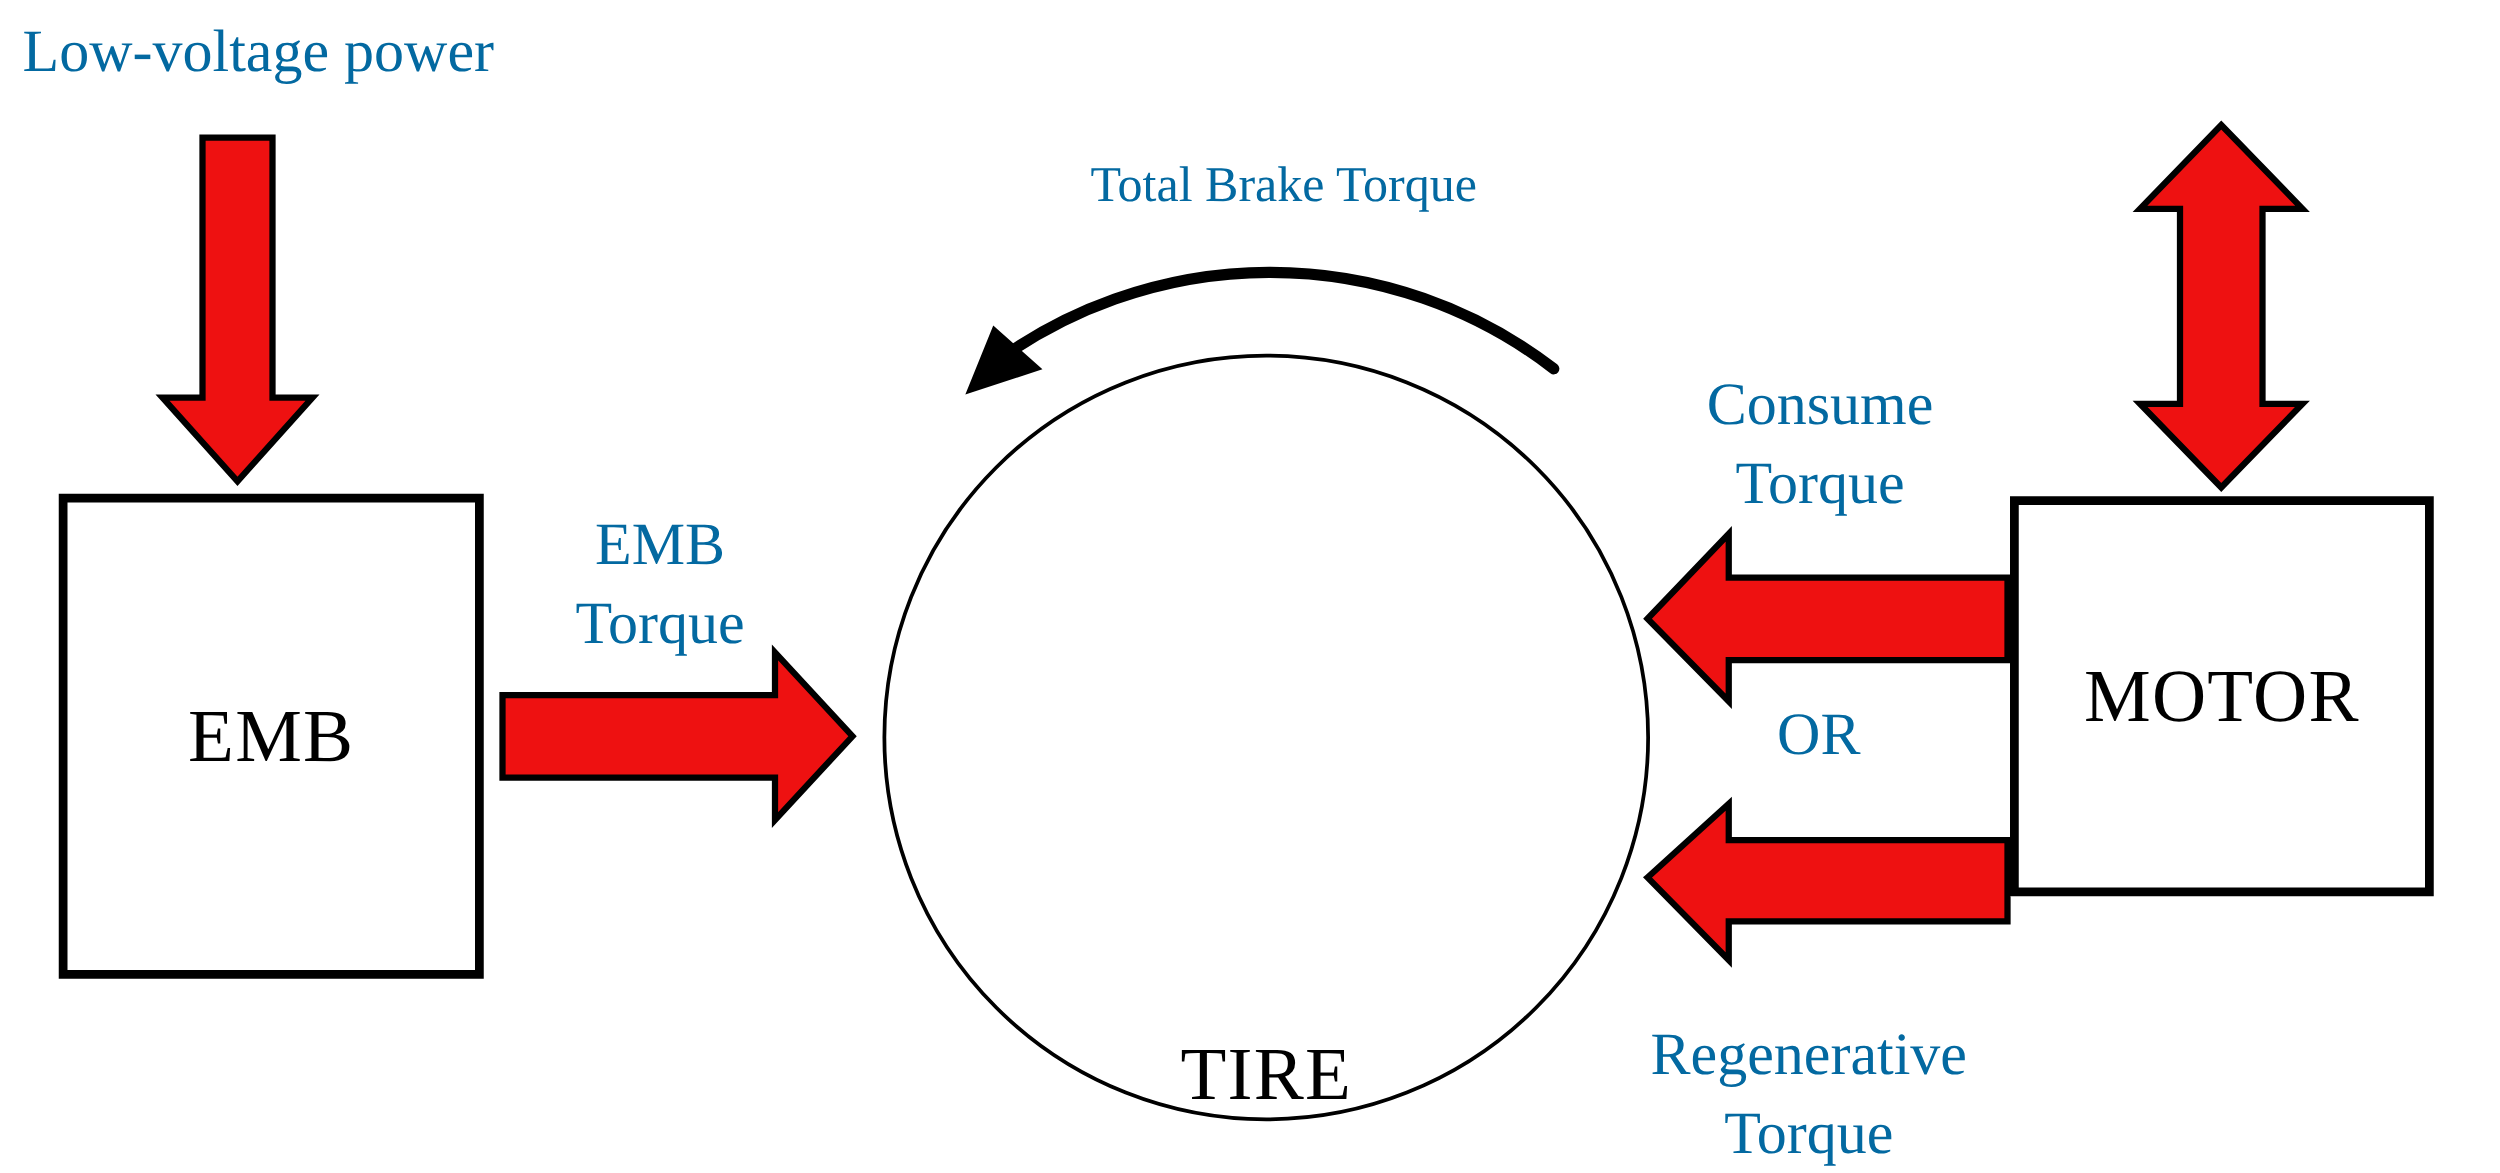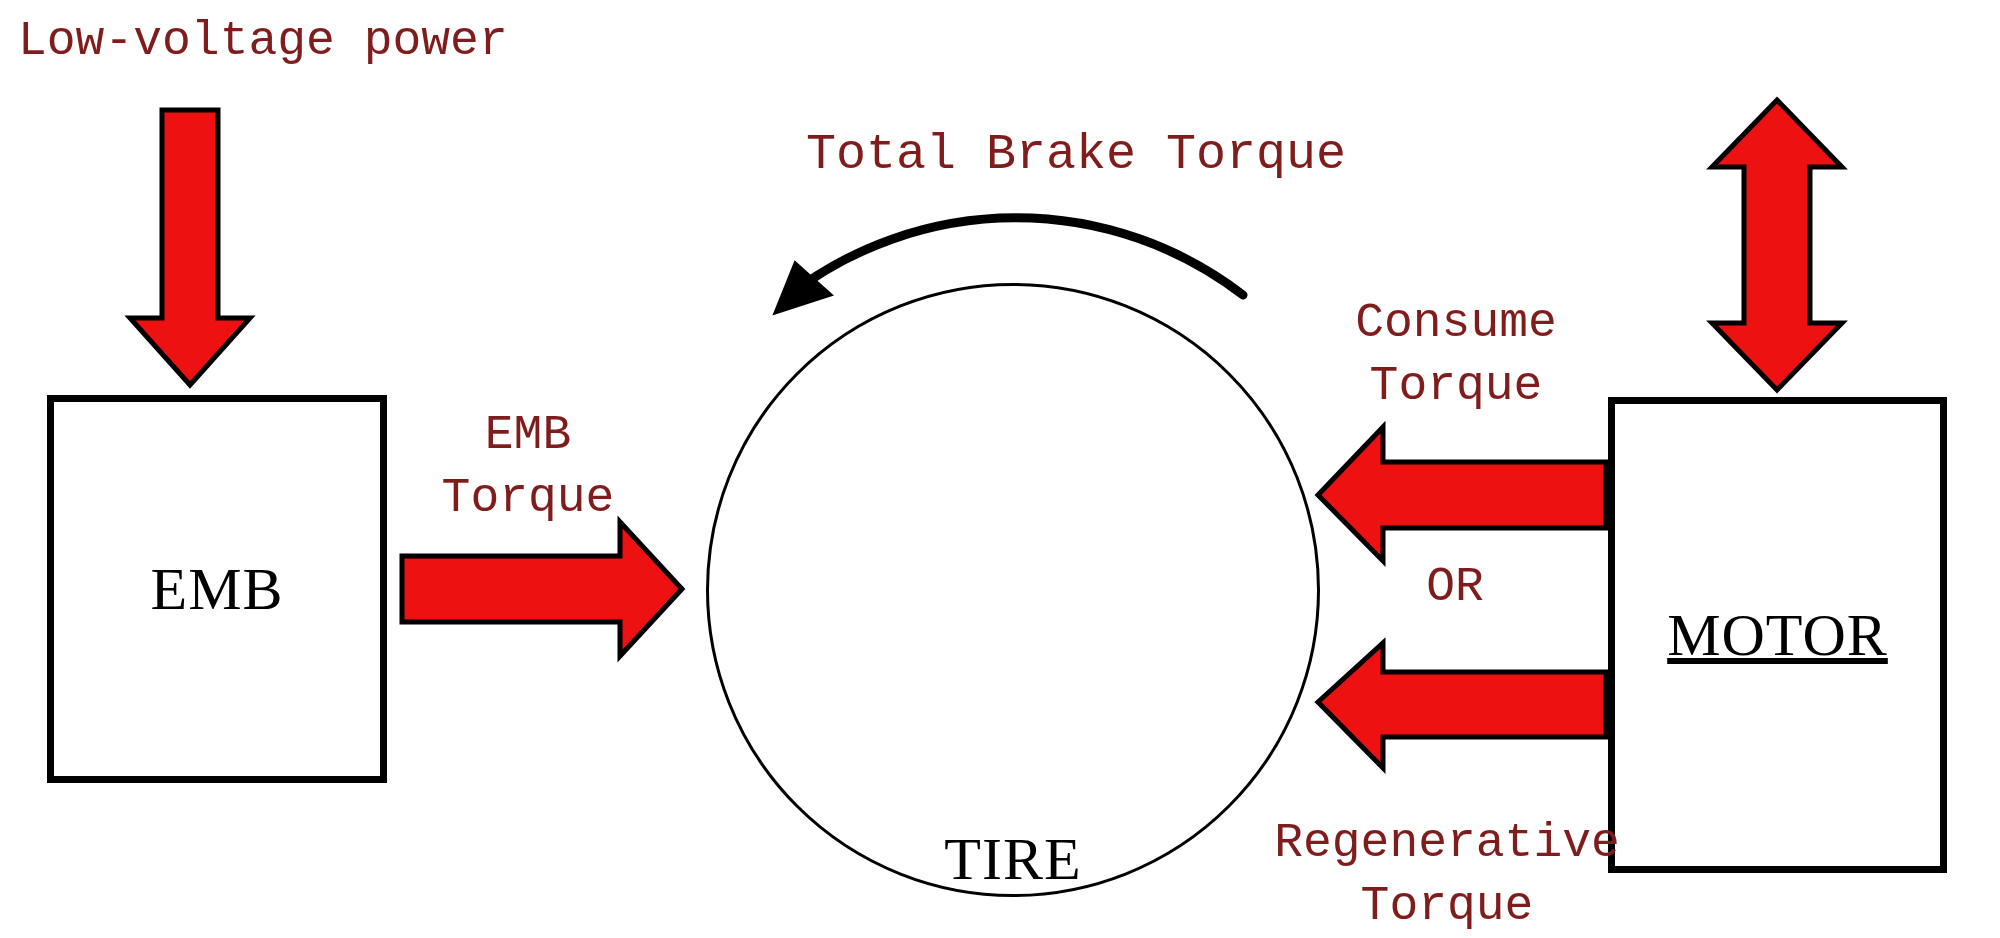--- a/index.html
+++ b/index.html
@@ -1,35 +1,35 @@
 <!DOCTYPE html>
 <html><head>
 <meta charset="utf-8">
 <style>
   html,body{margin:0;padding:0;background:#ffffff;}
   .canvas{
     position:relative;width:2000px;height:938px;background:#ffffff;
     font-family:"Liberation Serif","DejaVu Serif",serif;color:#000;overflow:hidden;
   }
   .shapes{position:absolute;left:0;top:0;width:2000px;height:938px;}
-  .lbl{position:absolute;white-space:nowrap;font-size:48px;line-height:1.32;color:#7f1d1d;font-family:Liberation Mono, monospace;}
+  .lbl{position:absolute;white-space:nowrap;font-size:48px;line-height:1.32;color:#0369a1;}
   .lbl.center{transform:translateX(-50%);text-align:center;}
   .lbl div{display:block;text-align:center;}
   .node{
     position:absolute;box-sizing:border-box;background:#ffffff;border:7px solid #000;
     display:flex;align-items:center;justify-content:center;font-size:60px;letter-spacing:1px;
   }
   .node-emb{left:47px;top:395px;width:340px;height:388px;}
-  .node-motor{left:1608px;top:397px;width:339px;height:476px;text-decoration:underline;}
+  .node-motor{left:1608px;top:397px;width:339px;height:320px;}
   .node-tire{
     left:706px;top:283px;width:614px;height:614px;border:3px solid #000;border-radius:50%;align-items:flex-end;
   }
   .lbl-low-voltage{left:18px;top:10px;}
   .lbl-high-voltage{left:1772px;top:10px;}
-  .lbl-total-brake{left:1076px;top:122px;font-size:50px;}
+  .lbl-total-brake{left:1027px;top:122px;font-size:40px;}
   .lbl-emb-torque{left:528px;top:404px;}
   .lbl-consume{left:1456px;top:292px;}
   .lbl-or{left:1455px;top:540px;margin-top:16px;}
   .lbl-regen{left:1447px;top:812px;}
 </style>
 </head>
 <body>
 
 <div class="canvas">
 

